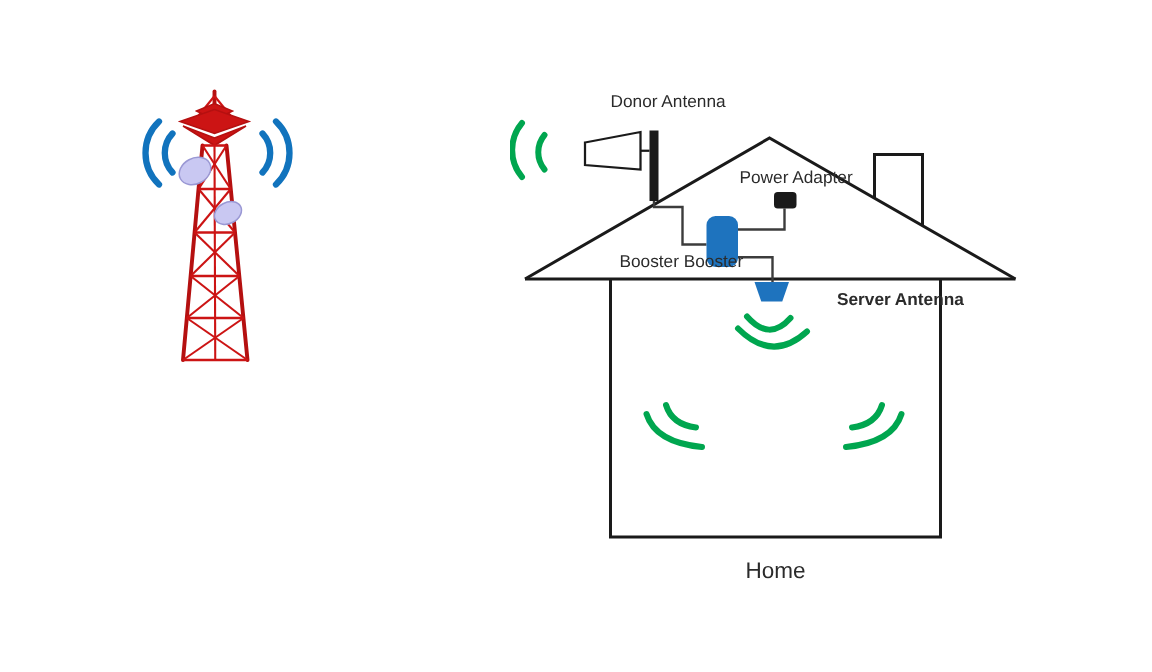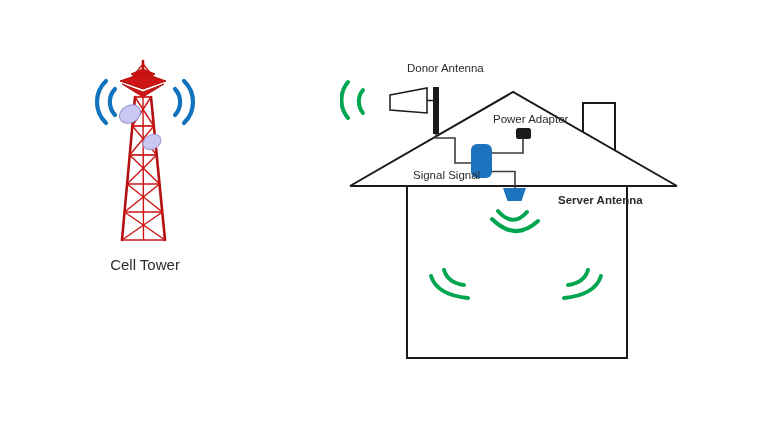--- a/index.html
+++ b/index.html
@@ -86,21 +86,20 @@
       <line class="tower-member" x1="36.5" y1="156" x2="77" y2="184"></line>
       <line class="tower-member" x1="74.4" y1="156" x2="34" y2="184"></line>
     </g>
 
     <g>
       <ellipse class="dish" cx="42" cy="58" rx="11" ry="8.5" transform="rotate(-28 42 58)"></ellipse>
       <ellipse class="dish" cx="64" cy="86" rx="9.5" ry="7" transform="rotate(-28 64 86)"></ellipse>
     </g>
   </svg>
 
-  <div class="label large centered" style="left:95px; top:257px; width:100px;">Cell Tower</div>
 
   <svg style="left:340px; top:56px;" width="350" height="312" viewBox="0 0 350 312">
 
     <g>
       <path class="outline" d="M10,130 L173,36 L337,130"></path>
       <line class="outline" x1="10" y1="130" x2="337" y2="130"></line>
       <path class="outline" d="M67,130 L67,302 L287,302 L287,130"></path>
       <path class="outline" d="M243,76 L243,47 L275,47 L275,94"></path>
     </g>
 
@@ -133,18 +132,19 @@
     <g>
       <path class="green-arc" d="M248,214 Q244,227 228,229"></path>
       <path class="green-arc" d="M261,220 Q255,239 224,242"></path>
     </g>
   </svg>
 
   <div class="label small" style="left:391px; top:62px;">Donor Antenna</div>
 
   <div class="label small" style="left:477px; top:113px;text-align:right;">Power Adapter</div>
 
-  <div class="label small" style="left:397px; top:169px;">Signal Signal</div>
+  <div class="label small" style="left:397px; top:169px;">Booster Booster</div>
 
   <div class="label small" style="left:542px; top:194px;font-weight:bold;">Server Antenna</div>
 
+  <div class="label large centered" style="left:467px; top:373px; width:100px;">Home</div>
 
 </div>
 
 </body></html>

